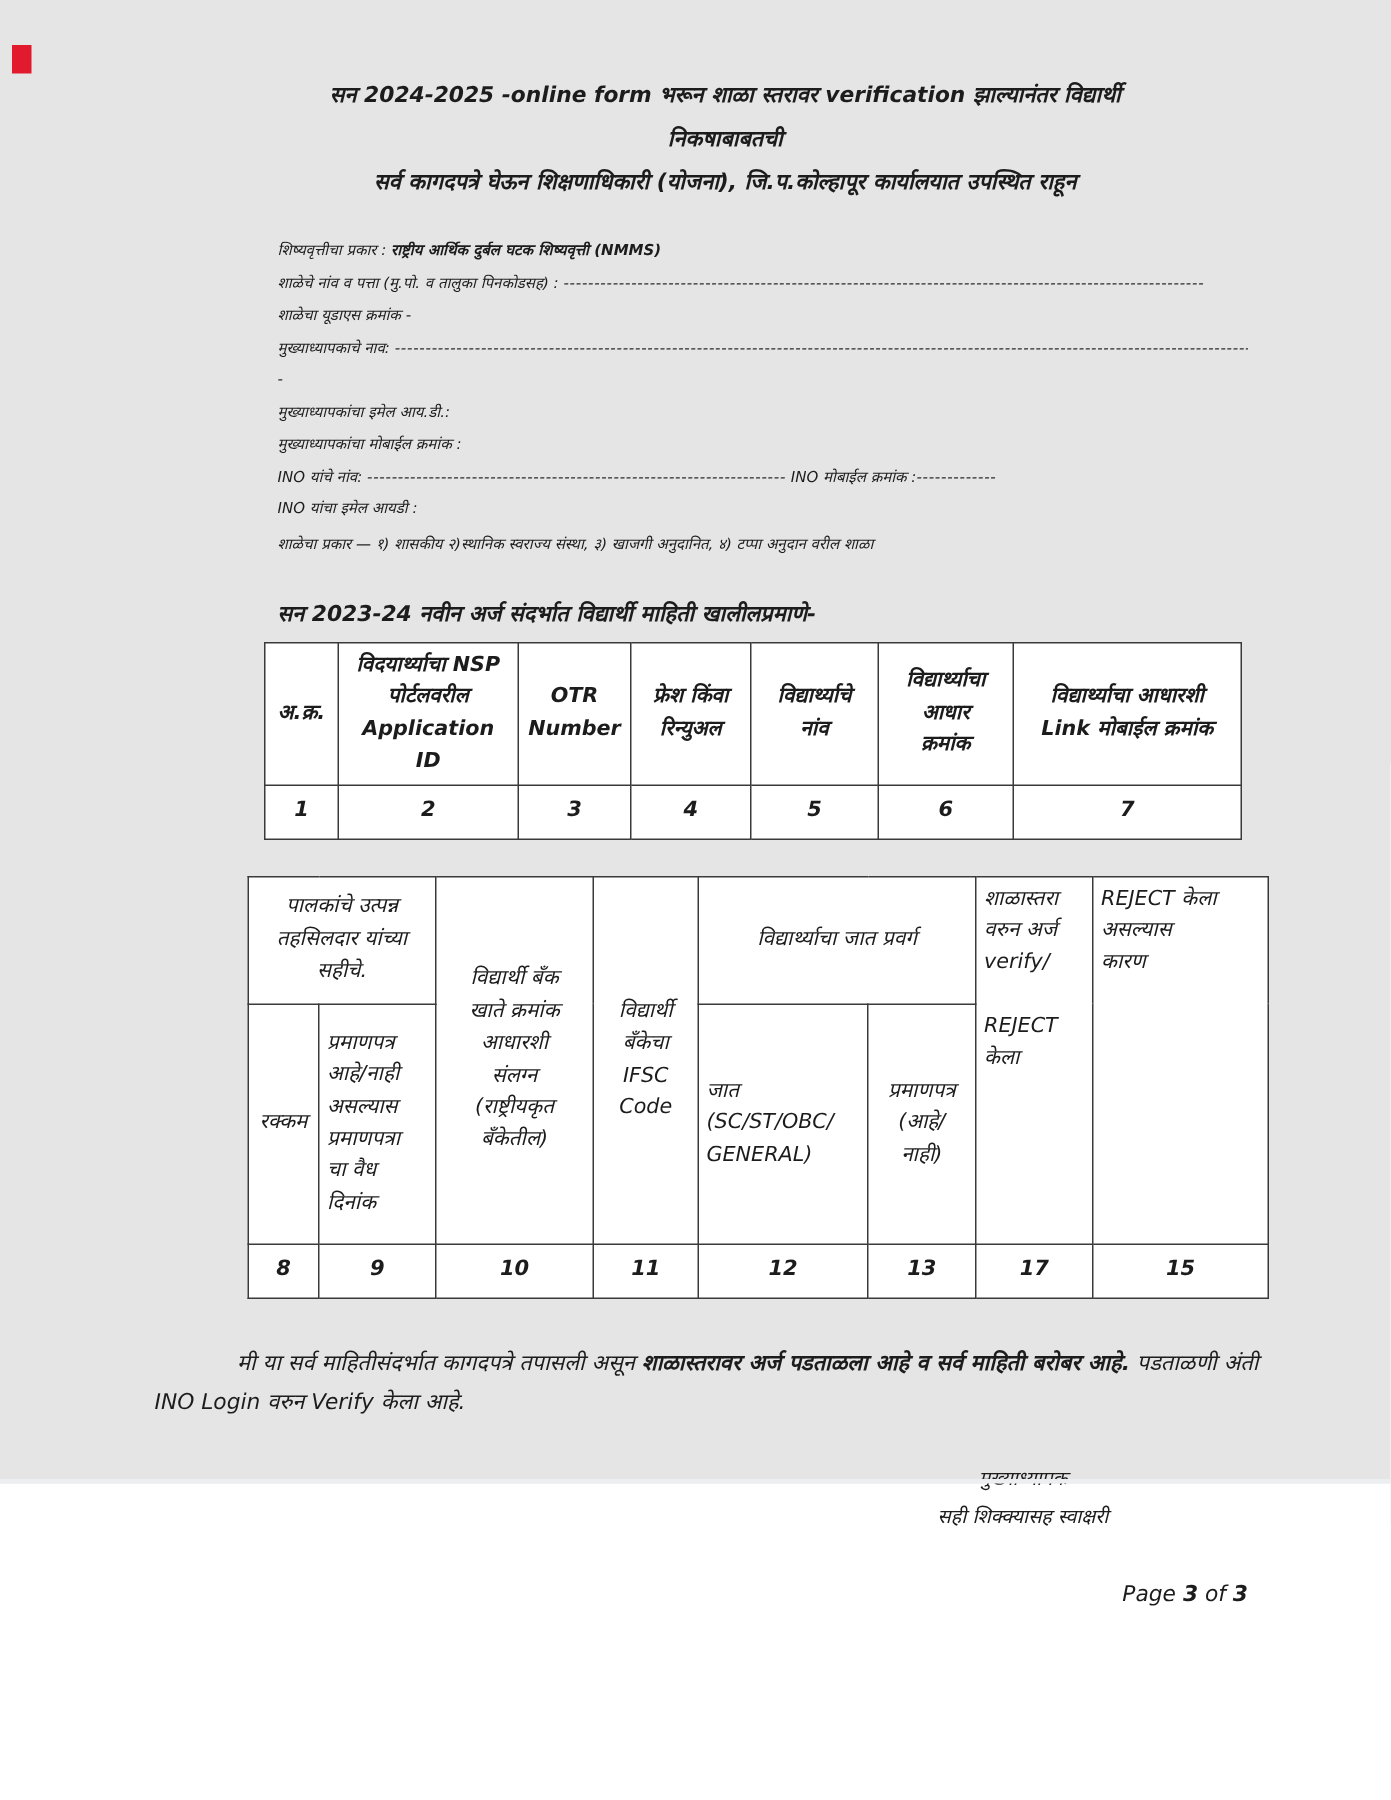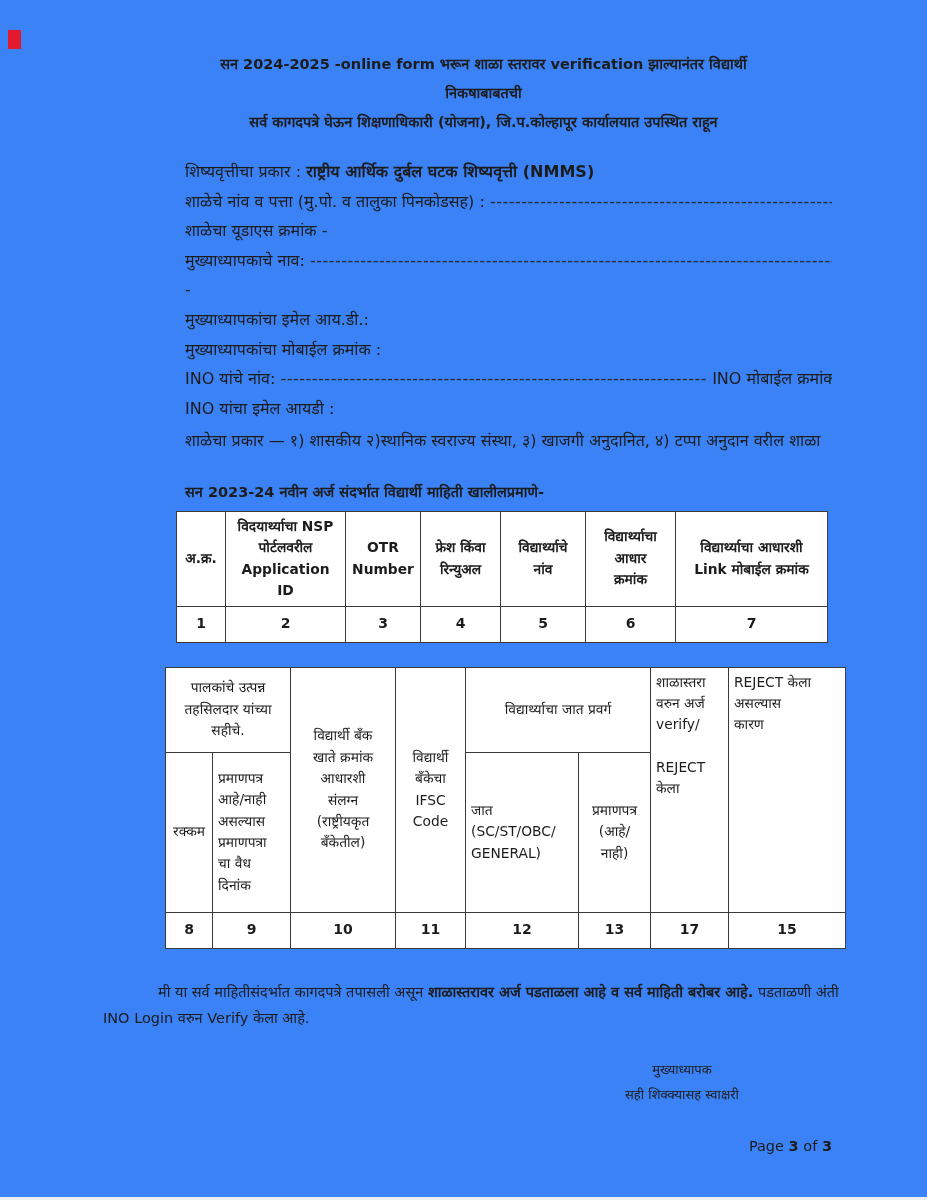--- a/index.html
+++ b/index.html
@@ -4,36 +4,36 @@
 <style>
   * { box-sizing: border-box; margin: 0; padding: 0; }
   html, body { background: #ffffff; }
   body {
     width: 927px; height: 1200px;
     position: relative; overflow: hidden;
     font-family: "DejaVu Sans", "Liberation Sans", sans-serif;
     color: #1c1c1c;
     -webkit-font-smoothing: antialiased;
   }
-  .page { position: relative; width: 927px; height: 1200px; background: #3b82f6; }
+  .page { position: relative; width: 927px; height: 989px; background: #e5e5e5; font-style: italic; }
   .red-mark {
     position: absolute; left: 8px; top: 30px;
     width: 13px; height: 19px; background: #e11b2d;
   }
   .header {
     padding-top: 50px;
     margin: 0 145px 0 185px;
     text-align: center;
     font-weight: bold;
     font-size: 14.5px;
     line-height: 2.0;
   }
   .body-fields {
     margin: 24px 95px 0 185px;
-    font-size: 16px;
+    font-size: 10px;
   }
   .field {
     margin-bottom: 8px;
     line-height: 1.35;
     white-space: nowrap;
     overflow: hidden;
   }
   .field.wrap { white-space: normal; overflow: visible; line-height: 1.7; }
   .bold { font-weight: bold; }
   .dashline { letter-spacing: 0.5px; color: #2a2a2a; }

